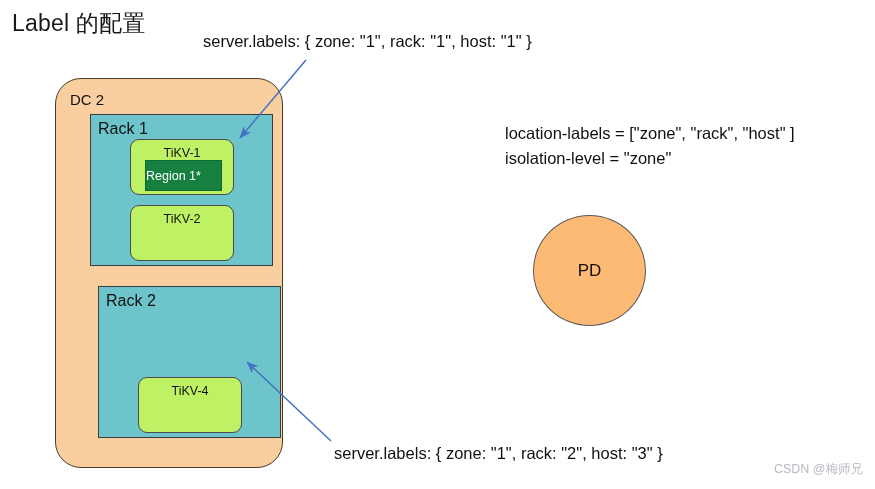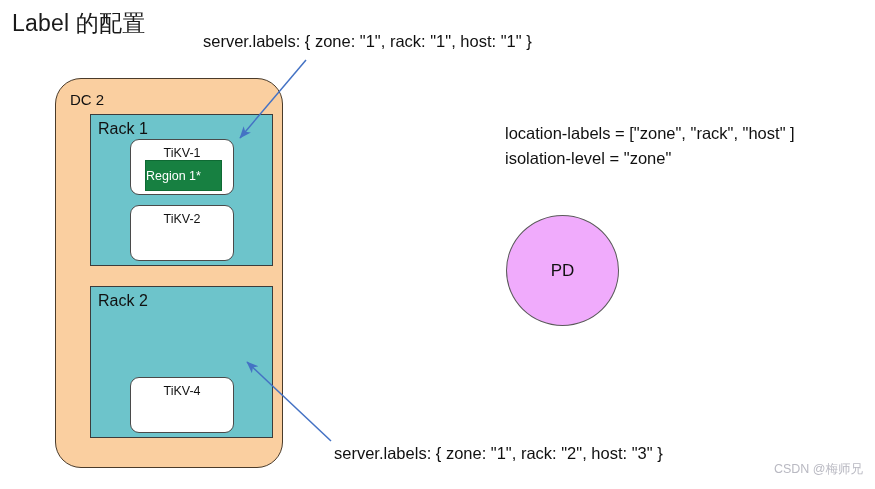--- a/index.html
+++ b/index.html
@@ -78,37 +78,37 @@
   
   .rack {
     position: absolute;
     left: 34px;
     width: 183px;
     background: #6DC4CB;
     border: 1.5px solid #3c3c3c;
     box-sizing: border-box;
   }
   #rack-1 { top: 35px;  height: 152px; }
-  #rack-2 { top: 207px; height: 152px; }
+  #rack-2 { top: 207px; height: 152px; margin-left: 8px; }
   .rack-label {
     position: absolute;
     left: 7px;
     top: 5px;
     font-size: 16px;
     line-height: 17px;
     color: #111111;
   }
 
   
   .tikv {
     position: absolute;
     left: 39px;
     width: 104px;
     height: 56px;
-    background: #ffffff;
+    background: #bef264;
     border: 1.5px solid #4a4a4a;
     border-radius: 9px;
     box-sizing: border-box;
   }
   .tikv-top    { top: 24px; }
   .tikv-bottom { top: 90px; }
   .tikv-label {
     position: absolute;
     left: 0;
     right: 0;
@@ -136,25 +136,25 @@
   #region-badge span {
     color: #ffffff;
     font-size: 12.5px;
     line-height: 16px;
     white-space: nowrap;
   }
 
   
   #pd-node {
     position: absolute;
-    left: 506px;
+    left: 533px;
     top: 215px;
     width: 113px;
     height: 111px;
-    background: #f0abfc;
+    background: #fdba74;
     border: 1.5px solid #5a5a5a;
     border-radius: 50%;
     display: flex;
     align-items: center;
     justify-content: center;
     box-sizing: border-box;
   }
   #pd-node span {
     font-size: 17px;
     line-height: 22px;

